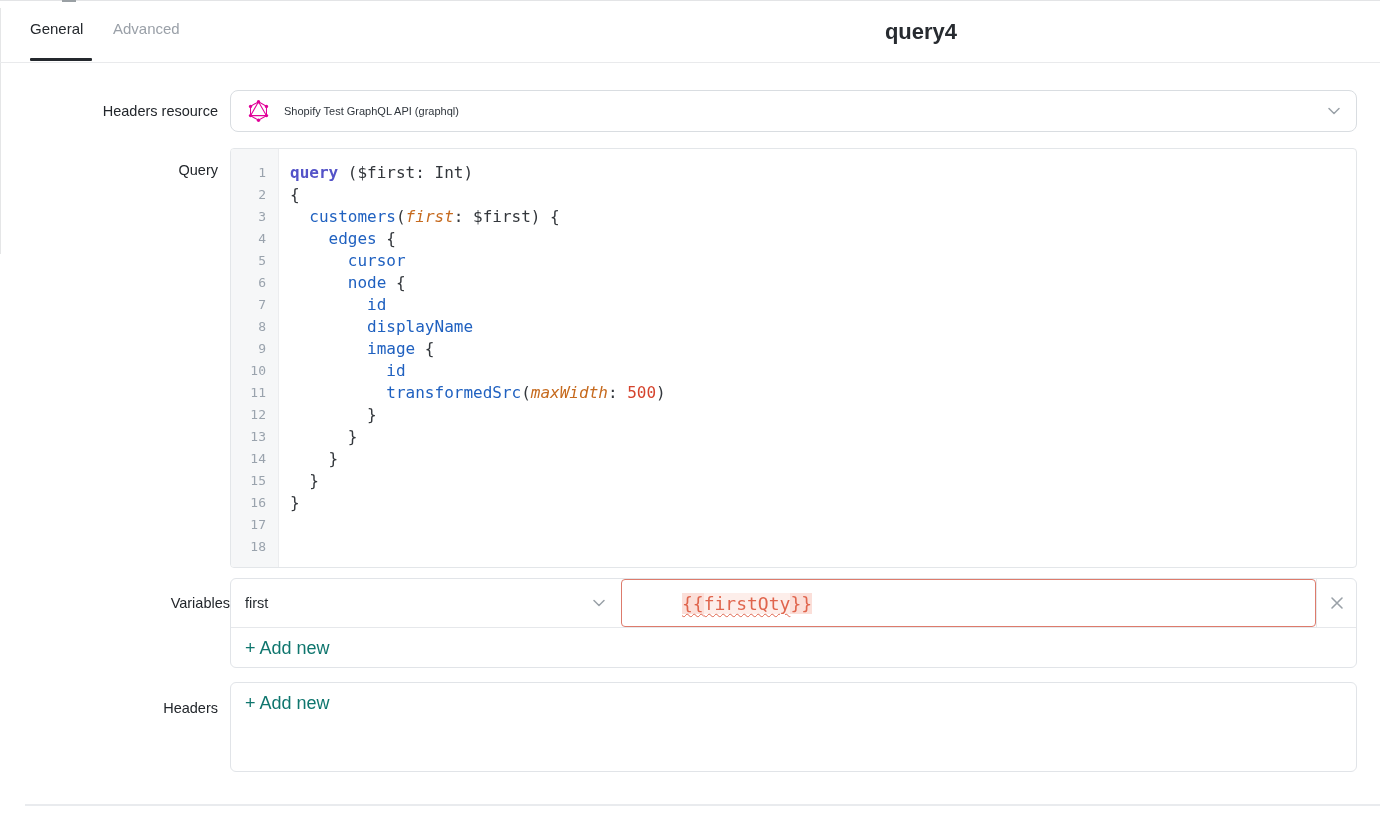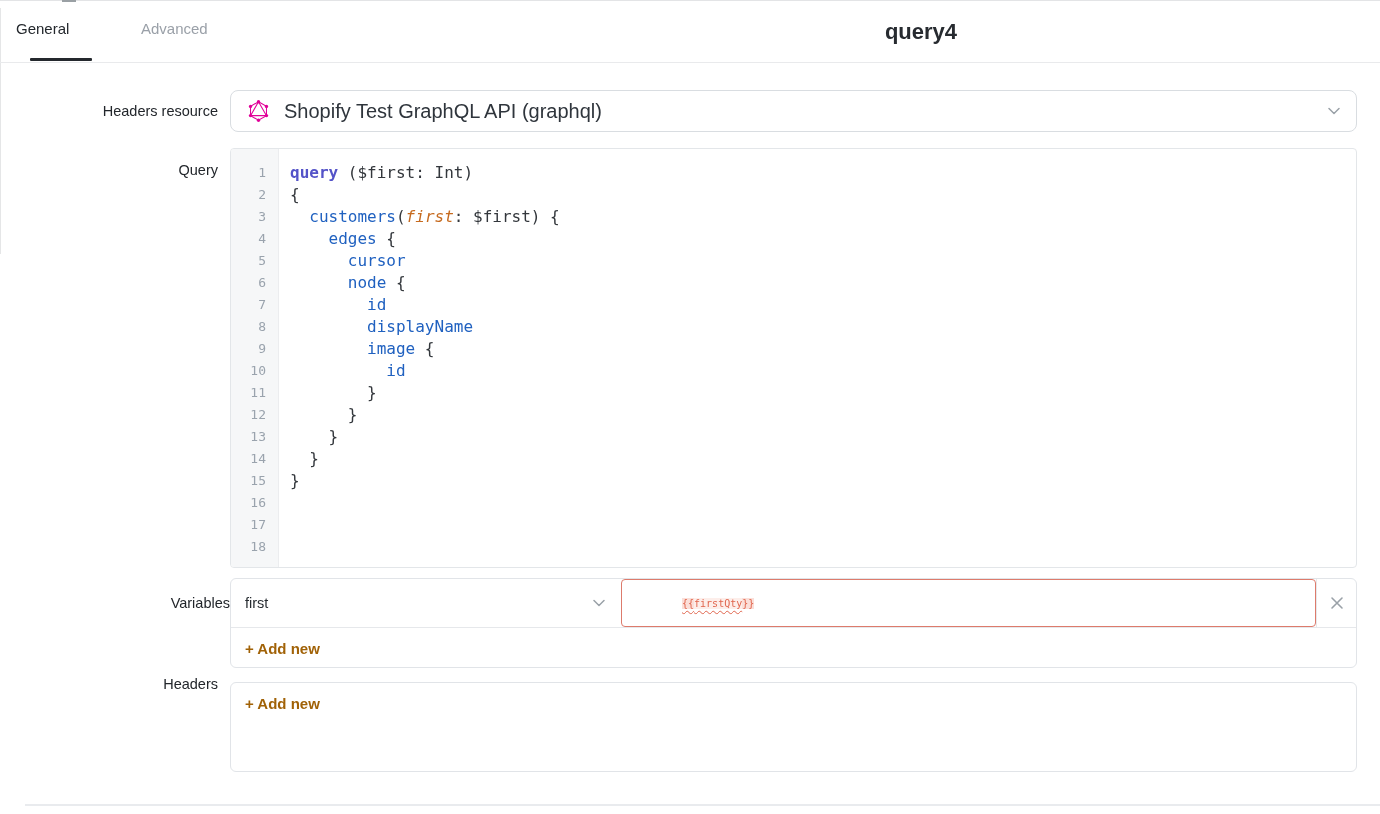--- a/index.html
+++ b/index.html
@@ -5,33 +5,33 @@
   * { margin:0; padding:0; box-sizing:border-box; }
   html,body { width:1380px; height:814px; background:#fff; font-family:"Liberation Sans", sans-serif; overflow:hidden; }
   .abs { position:absolute; }
 
   
   .topline { top:0; left:0; width:1380px; height:1px; background:#e3e4e6; }
   .toptick { top:0; left:62px; width:14px; height:2px; background:#9aa0a4; }
   .leftedge { top:8px; left:0; width:1px; height:246px; background:#e5e6e7; }
   .tab { top:20px; font-size:15px; cursor:pointer; }
   .tab-active { color:#24282d; font-weight:500; }
-  .tab-inactive { color:#9aa0a8;margin-left:28px; }
+  .tab-inactive { color:#9aa0a8; }
   .tab-underline { top:58px; left:30px; width:62px; height:3px; background:#24282d; border-radius:1px; }
   .tabbar-border { top:62px; left:0; width:1380px; height:1px; background:#e9eaec; }
   .page-title { top:19px; left:921px; transform:translateX(-50%); font-size:22px; font-weight:600; color:#272b30; }
 
   
   .field-label { left:0; width:218px; text-align:right; font-size:14.5px; color:#22262b; }
 
   
   .resource-select { left:230px; top:90px; width:1127px; height:42px; border:1px solid #d9dde1; border-radius:8px;
     display:flex; align-items:center; background:#fff; cursor:pointer; }
   .resource-select .gql { margin-left:17px; width:21px; height:22px; flex:0 0 auto; }
-  .resource-text { margin-left:15px; font-size:20px; color:#2f353c; }
+  .resource-text { margin-left:15px; font-size:11px; color:#2f353c; }
   .chev { position:absolute; right:16px; top:50%; transform:translateY(-50%); }
 
   
   .editor { left:230px; top:148px; width:1127px; height:420px; border:1px solid #e3e6e9; border-radius:4px;
     overflow:hidden; display:flex; background:#fff; }
   .gutter { width:48px; background:#f6f7f8; border-right:1px solid #ecedef; padding:13px 12px 0 0; }
   .gutter .ln { height:22px; line-height:22px; font-family:"DejaVu Sans Mono", monospace; font-size:13px;
     color:#9aa3ad; text-align:right; }
   .code { flex:1; padding:13px 0 0 11px; cursor:text; }
   .code .cl { height:22px; line-height:22px; font-family:"DejaVu Sans Mono", monospace; font-size:16px;
@@ -44,45 +44,45 @@
 
   
   .kv-block { left:230px; width:1127px; height:90px; border:1px solid #e1e4e8; border-radius:6px; background:#fff; }
   .kv-row { height:49px; border-bottom:1px solid #e6e8eb; display:flex; position:relative; }
   .kv-key-cell { width:390px; position:relative; }
   .kv-key-cell.bordered { border-right:1px solid #e6e8eb; }
   .kv-key-text { line-height:48px; padding-left:14px; font-size:14.5px; color:#272c31; }
   .kv-val-cell { flex:1; position:relative; }
   .kv-x-cell { width:40px; border-left:1px solid #e6e8eb; display:flex; align-items:center; justify-content:center; cursor:pointer; }
   .kv-addrow { height:40px; display:flex; align-items:center; }
-  .add-link { padding-left:14px; font-size:15px; font-weight:700; color:#a16207; cursor:pointer; }
+  .add-link { padding-left:14px; font-size:18px; font-weight:400; color:#0f766e; cursor:pointer; }
 
   .err-box { position:absolute; top:0; left:0; right:0; bottom:0; border:1px solid #dd7b6c; border-radius:4px;
     background:#fff; display:flex; align-items:center; padding-left:16px; cursor:text; }
-  .err-token { font-family:"DejaVu Sans Mono", monospace; font-size:10px; color:#e0654d;padding-left:44px; }
+  .err-token { font-family:"DejaVu Sans Mono", monospace; font-size:18px; color:#e0654d;padding-left:44px; }
   .err-brace { background:#fbdfd9; }
   .err-name  { background:#fdeeea; }
   .err-wavy  { text-decoration:underline; text-decoration-style:wavy; text-decoration-color:#e0654d;
     text-decoration-thickness:1px; text-underline-offset:3px; }
 
   .kv-input { width:100%; height:100%; border:none; outline:none; background:transparent;
     font-family:"DejaVu Sans Mono", monospace; font-size:14px; color:#33373c; padding-left:14px; }
   .kv-input.val { padding-left:16px; }
   .kv-input::placeholder { color:#a9b0b8; opacity:1; }
 
   .bottom-divider { left:25px; top:804px; width:1355px; height:2px; background:#e9ebee; }
 </style>
 </head>
 <body>
 
 <div class="abs topline"></div>
 <div class="abs toptick"></div>
 <div class="abs leftedge"></div>
 
-<div class="abs tab tab-active" style="left:16px;">General</div>
+<div class="abs tab tab-active" style="left:30px;">General</div>
 <div class="abs tab tab-inactive" style="left:113px;">Advanced</div>
 <div class="abs tab-underline"></div>
 <div class="abs tabbar-border"></div>
 <div class="abs page-title">query4</div>
 
 <div class="abs field-label" style="top:103px;">Headers resource</div>
 <div class="abs resource-select">
   <svg class="gql" viewBox="0 0 100 100">
     <g stroke="#E10098" stroke-width="5" fill="none">
       <path d="M50 6 L88 28 L88 72 L50 94 L12 72 L12 28 Z"></path>
@@ -129,20 +129,21 @@
       <div class="cl"><span class="tok-kw">query</span><span class="tok-pln"> ($first: Int)</span></div>
       <div class="cl"><span class="tok-pln">{</span></div>
       <div class="cl"><span class="tok-pln">  </span><span class="tok-fld">customers</span><span class="tok-pln">(</span><span class="tok-arg">first</span><span class="tok-pln">: $first) {</span></div>
       <div class="cl"><span class="tok-pln">    </span><span class="tok-fld">edges</span><span class="tok-pln"> {</span></div>
       <div class="cl"><span class="tok-pln">      </span><span class="tok-fld">cursor</span></div>
       <div class="cl"><span class="tok-pln">      </span><span class="tok-fld">node</span><span class="tok-pln"> {</span></div>
       <div class="cl"><span class="tok-pln">        </span><span class="tok-fld">id</span></div>
       <div class="cl"><span class="tok-pln">        </span><span class="tok-fld">displayName</span></div>
       <div class="cl"><span class="tok-pln">        </span><span class="tok-fld">image</span><span class="tok-pln"> {</span></div>
       <div class="cl"><span class="tok-pln">          </span><span class="tok-fld">id</span></div>
+      <div class="cl"><span class="tok-pln">          </span><span class="tok-fld">transformedSrc</span><span class="tok-pln">(</span><span class="tok-arg">maxWidth</span><span class="tok-pln">: </span><span class="tok-num">500</span><span class="tok-pln">)</span></div>
       <div class="cl"><span class="tok-pln">        }</span></div>
       <div class="cl"><span class="tok-pln">      }</span></div>
       <div class="cl"><span class="tok-pln">    }</span></div>
       <div class="cl"><span class="tok-pln">  }</span></div>
       <div class="cl"><span class="tok-pln">}</span></div>
       <div class="cl"></div>
     </div>
 </div>
 
 <div class="abs field-label" style="top:595px;margin-left:12px;">Variables</div>
@@ -165,20 +166,20 @@
       <svg width="14" height="14" viewBox="0 0 14 14">
         <path d="M2 2 L12 12 M12 2 L2 12" stroke="#9aa1a8" stroke-width="1.6" stroke-linecap="round"></path>
       </svg>
     </div>
   </div>
   <div class="kv-addrow">
     <span class="add-link">+ Add new</span>
   </div>
 </div>
 
-<div class="abs field-label" style="top:676px;">Headers</div>
+<div class="abs field-label" style="top:700px;">Headers</div>
 <div class="abs kv-block" style="top:682px;">
   <div class="kv-addrow">
     <span class="add-link">+ Add new</span>
   </div>
 </div>
 
 <div class="abs bottom-divider"></div>
 
 </body></html>

